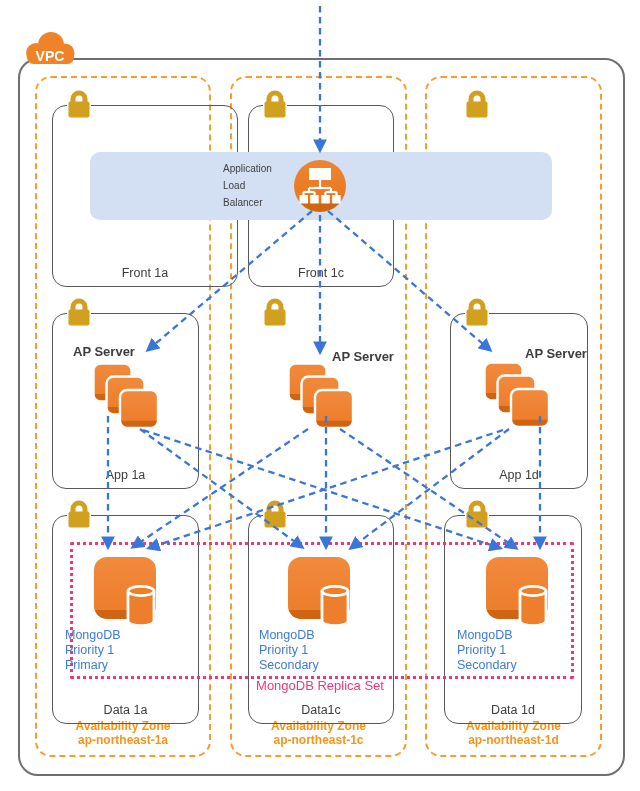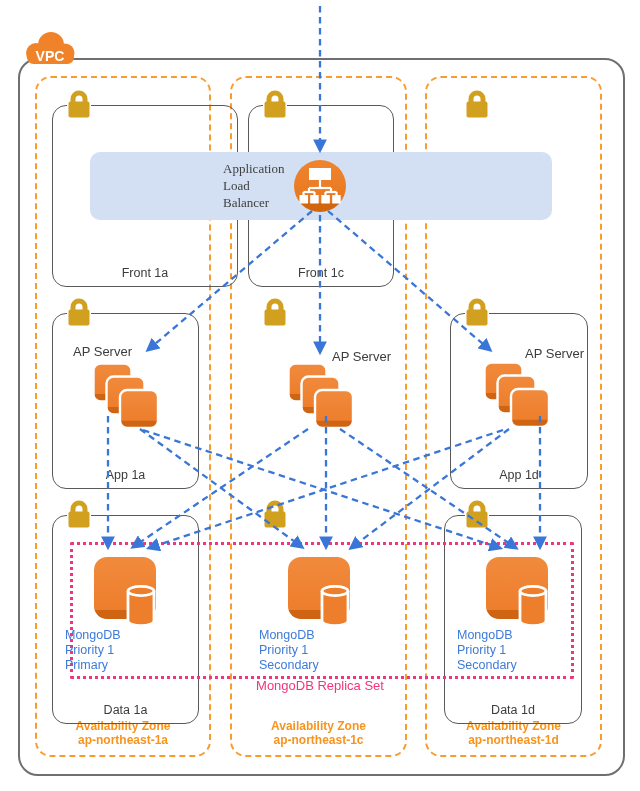--- a/index.html
+++ b/index.html
@@ -21,26 +21,26 @@
   .subnet-label{
     position:absolute;left:0;right:0;bottom:6px;text-align:center;
     font-size:12.5px;color:#3c3c3c;z-index:4;
   }
   .band{
     left:90px;top:152px;width:462px;height:68px;background:#d3dff2;
     border-radius:10px;z-index:4;
   }
   .alb-text{
     left:223px;top:160px;width:100px;z-index:5;
-    font-size:13px;line-height:17px;color:#3f3f3f;font-family:Liberation Serif, serif;
+    font-size:10px;line-height:17px;color:#3f3f3f;
   }
   .alb-circle{left:292px;top:158px;z-index:6;}
   .lock{z-index:5;}
   .ap-stack{z-index:5;}
-  .ap-label{z-index:5;font-size:13px;color:#3c3c3c;white-space:nowrap;}
+  .ap-label{z-index:5;font-size:13px;color:#3c3c3c;white-space:nowrap;font-weight:bold;}
   .mongo-icon{z-index:6;}
   .mongo-label{
     z-index:6;width:120px;font-size:12.5px;line-height:15px;
     color:#3e7bd8;
   }
   .replica-box{
     left:70px;top:542px;width:498px;height:131px;
     border:3px dotted #f0357e;border-radius:2px;z-index:5;
   }
   .replica-label{
@@ -99,20 +99,23 @@
 
   <div class="abs subnet" style="left:52px;top:313px;width:145px;height:174px;">
     <div class="subnet-label">App 1a</div>
   </div>
   <div class="abs subnet" style="left:450px;top:313px;width:136px;height:174px;">
     <div class="subnet-label">App 1d</div>
   </div>
 
   <div class="abs subnet" style="left:52px;top:515px;width:145px;height:207px;">
     <div class="subnet-label">Data 1a</div>
+  </div>
+  <div class="abs subnet" style="left:248px;top:515px;width:144px;height:207px;">
+    <div class="subnet-label">Data1c</div>
   </div>
   <div class="abs subnet" style="left:444px;top:515px;width:136px;height:207px;">
     <div class="subnet-label">Data 1d</div>
   </div>
 
   <div class="abs band"></div>
   <div class="abs alb-text">
     <div>Application</div>
     <div>Load</div>
     <div>Balancer</div>

